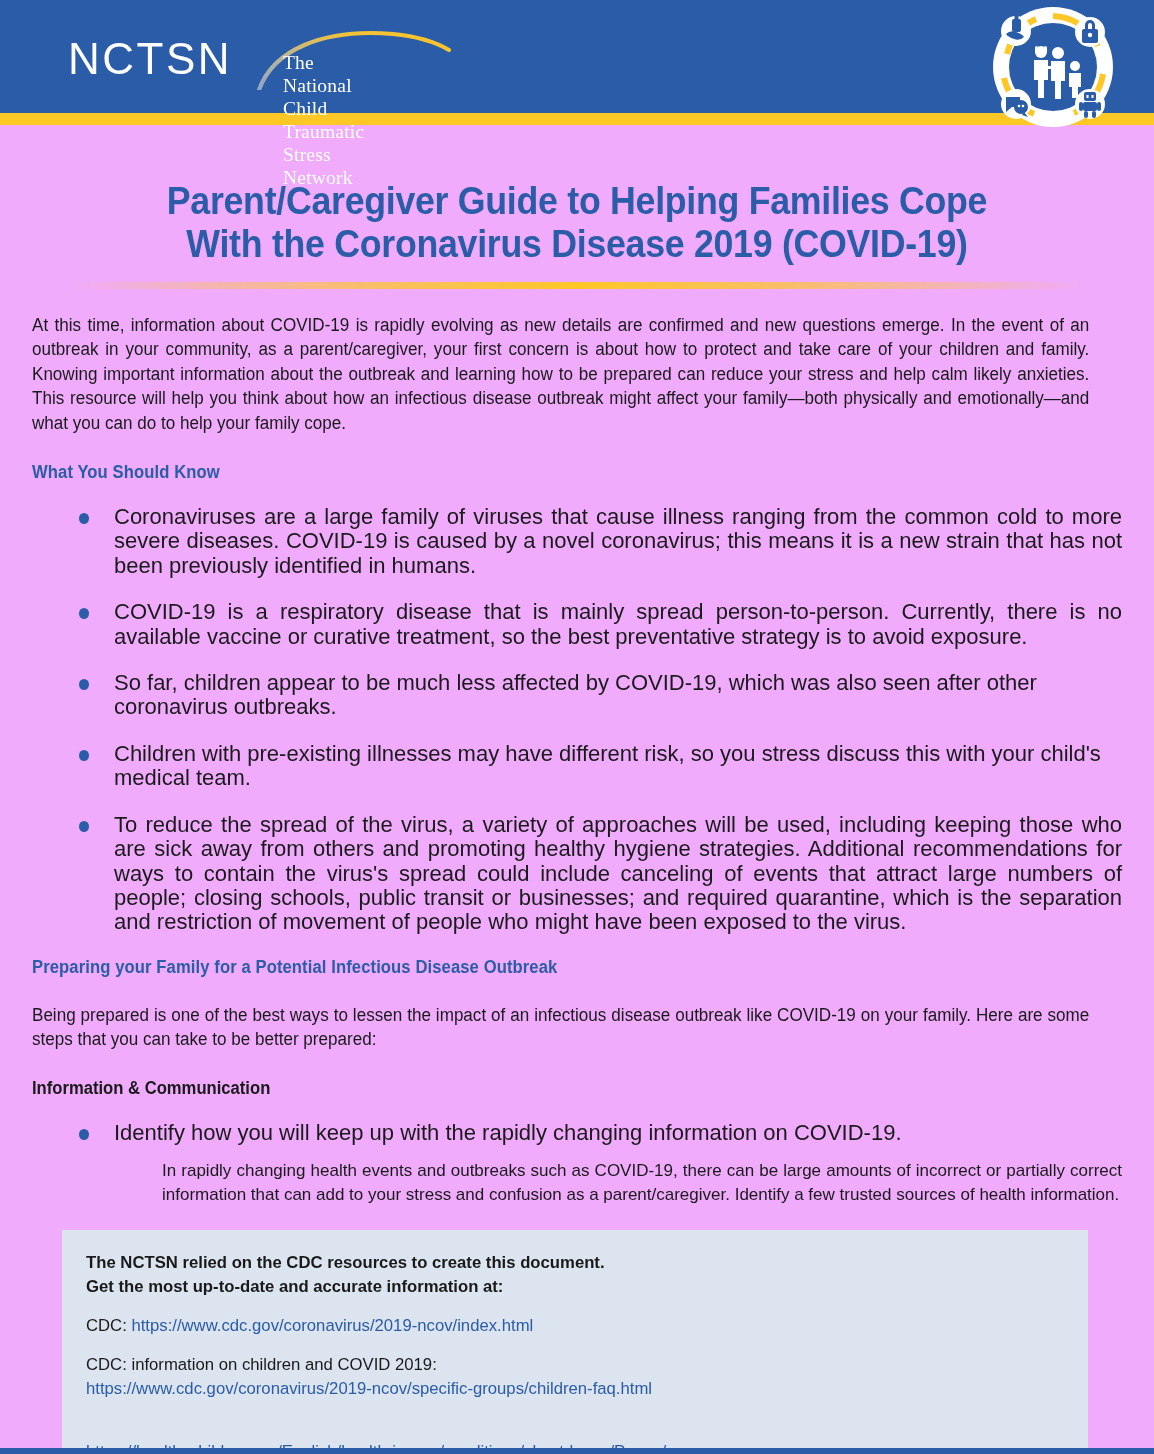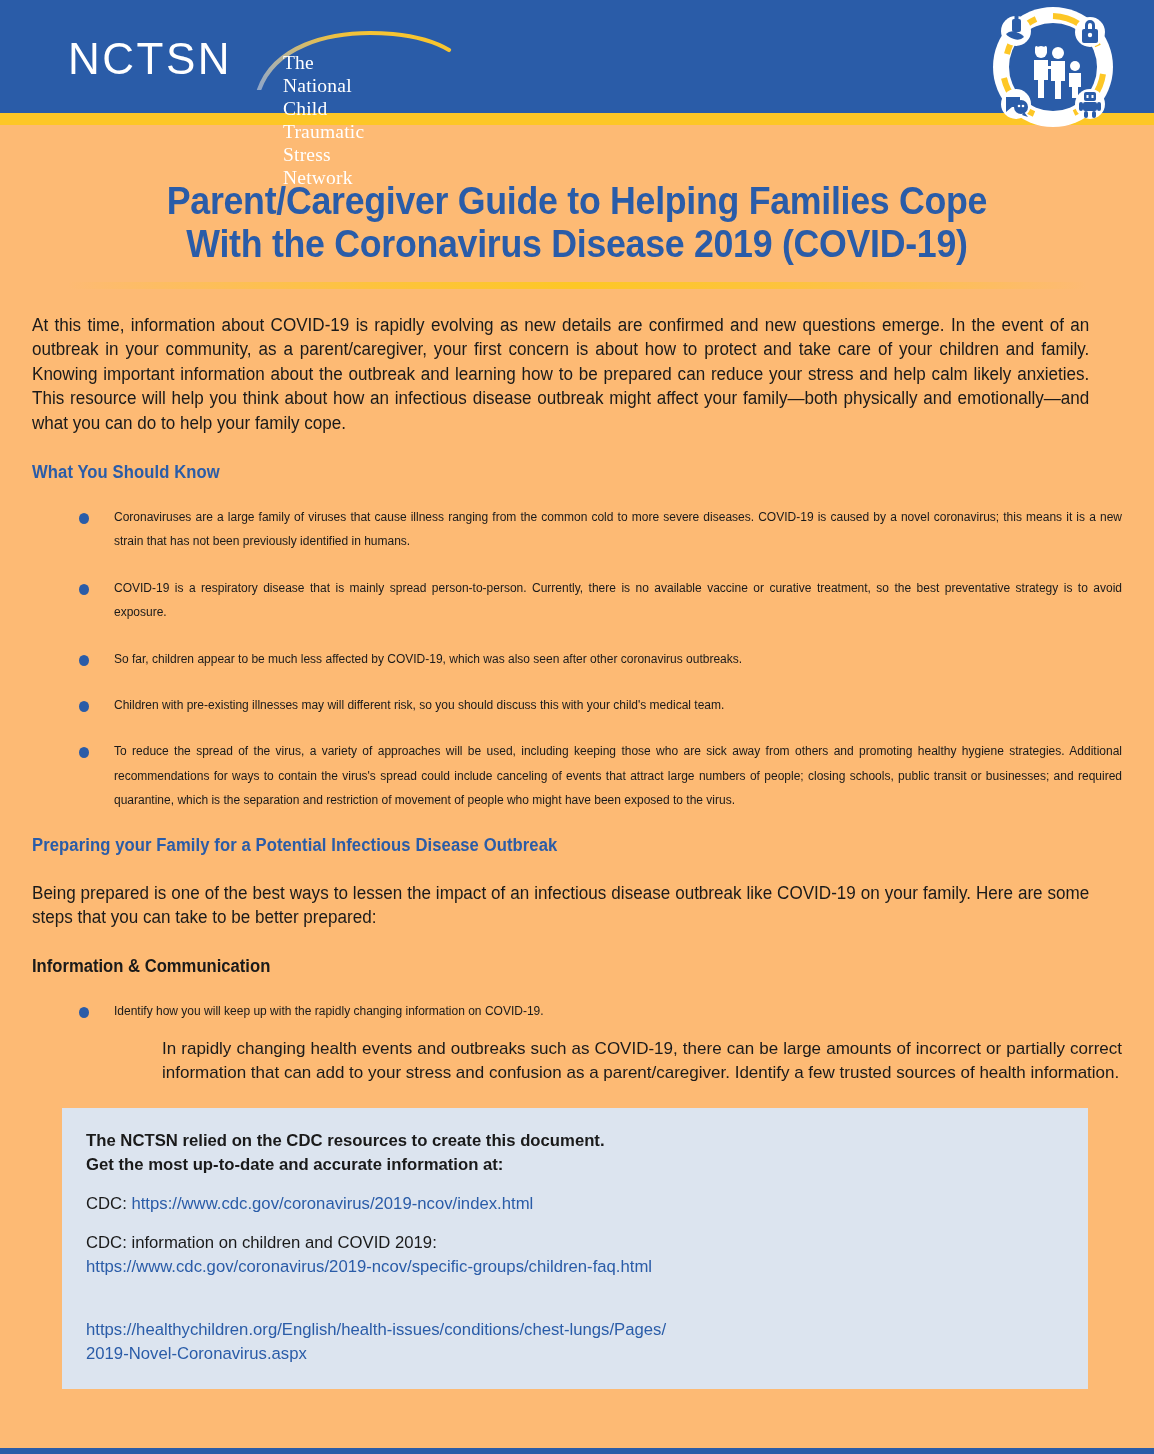--- a/index.html
+++ b/index.html
@@ -8,21 +8,21 @@
     width: 1154px;
     height: 1454px;
     background: #ffffff;
     font-family: "Liberation Sans", sans-serif;
   }
 
   .page {
     position: relative;
     width: 1154px;
     height: 1454px;
-    background: #fdba74;
+    background: #f0abfc;
     overflow: hidden;
   }
 
   
   .header {
     position: relative;
     width: 1154px;
     height: 113px;
     background: #2A5CA8;
   }
@@ -139,21 +139,21 @@
     transform-origin: left center;
   }
 
   ul.bullets { list-style: none; }
 
   li.bullet {
     position: relative;
     padding-left: 82px;
     margin-bottom: 22px;
     font-family: "Liberation Sans Narrow", "Liberation Sans", sans-serif;
-    font-size: 12px;
+    font-size: 22px;
     line-height: 24.4px;
     color: #1a1a1a;
     text-align: justify;
   }
   li.bullet::before {
     content: "";
     position: absolute;
     left: 47px;
     top: 8px;
     width: 10px;
@@ -357,21 +357,21 @@
   <div class="content">
 
     <div class="para">At this time, information about COVID-19  is rapidly evolving as new details are confirmed and new questions emerge. In the event of an outbreak in your community, as a parent/caregiver, your first concern is about how to protect and take care of your children and family. Knowing important information about the outbreak and learning how to be prepared can reduce your stress and help calm likely anxieties. This resource will help you think about how an infectious disease outbreak might affect your family—both physically and emotionally—and what you can do to help your family cope.</div>
 
     <div class="h-blue" style="margin-top:27px;">What You Should Know</div>
 
     <ul class="bullets" style="margin-top:22px;">
       <li class="bullet">Coronaviruses are a large family of viruses that cause illness ranging from the common cold to more severe diseases. COVID-19 is caused by a novel coronavirus; this means it is a new strain that has not been previously identified in humans.</li>
       <li class="bullet">COVID-19 is a respiratory disease that is mainly spread person-to-person. Currently, there is no available vaccine or curative treatment, so the best preventative strategy is to avoid exposure.</li>
       <li class="bullet noj">So far, children appear to be much less affected by COVID-19, which was also seen after other coronavirus outbreaks.</li>
-      <li class="bullet noj">Children with pre-existing illnesses may will different risk, so you should discuss this with your child's medical team.</li>
+      <li class="bullet noj">Children with pre-existing illnesses may have different risk, so you stress discuss this with your child's medical team.</li>
       <li class="bullet">To reduce the spread of the virus, a variety of approaches will be used, including keeping those who are sick away from others and promoting healthy hygiene strategies. Additional recommendations for ways to contain the virus's spread could include canceling of events that attract large numbers of people; closing schools, public transit or businesses; and required quarantine, which is the separation and restriction of movement of people who might have been exposed to the virus.</li>
     </ul>
 
 
     <div class="h-blue">Preparing your Family for a Potential Infectious Disease Outbreak</div>
 
     <div class="para" style="margin-top:25px;">Being prepared is one of the best ways to lessen the impact of an infectious disease outbreak like COVID-19 on your family. Here are some steps that you can take to be better prepared:</div>
 
     <div class="h-black" style="margin-top:26px;">Information &amp; Communication</div>
 

